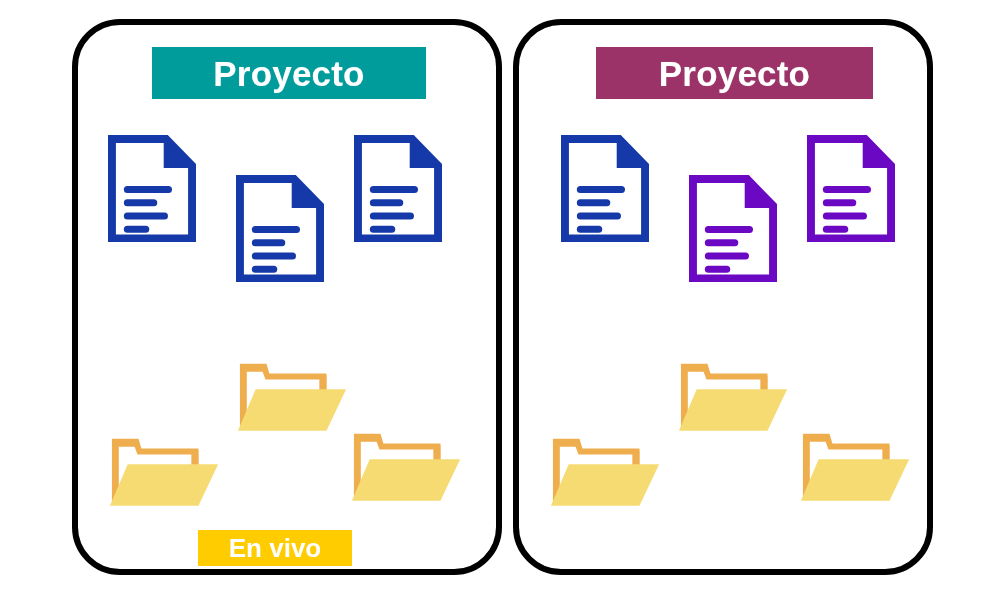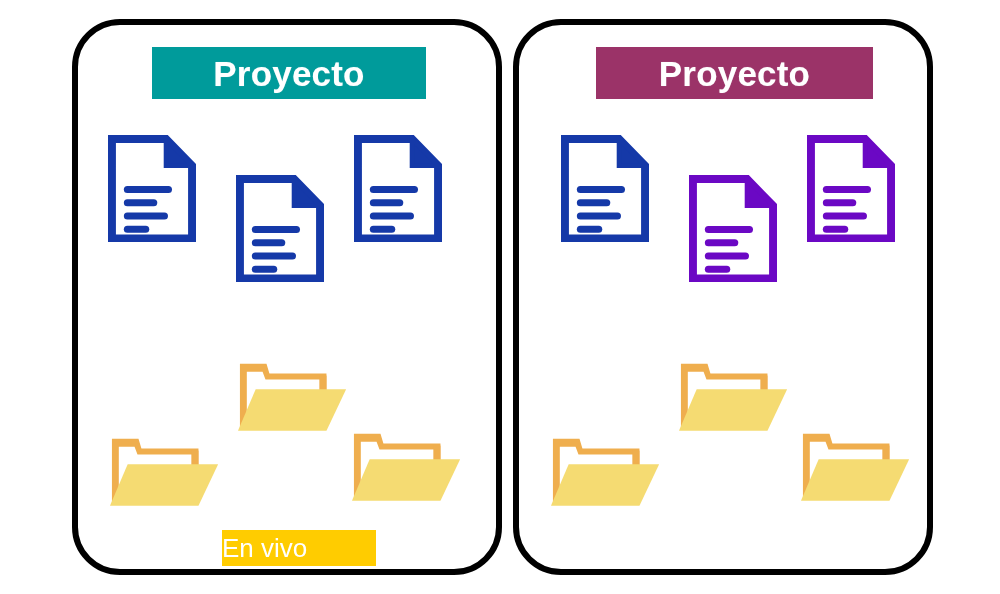--- a/index.html
+++ b/index.html
@@ -53,26 +53,27 @@
     width: 274px; height: 52px;
   }
   #banner-right {
     left: 77px; top: 22px;
     width: 277px; height: 52px;
   }
 
   
   #badge-live {
     position: absolute;
-    left: 144px; top: 505px;
+    left: 120px; top: 505px;
     width: 154px; height: 36px;
     display: flex;
     align-items: center;
+    justify-content: center;
     color: #ffffff;
-    font-weight: normal;
+    font-weight: bold;
     font-size: 26px;
     line-height: 1;
     white-space: nowrap;
     user-select: none;
   }
 
   
   .icon-slot {
     position: absolute;
   }

